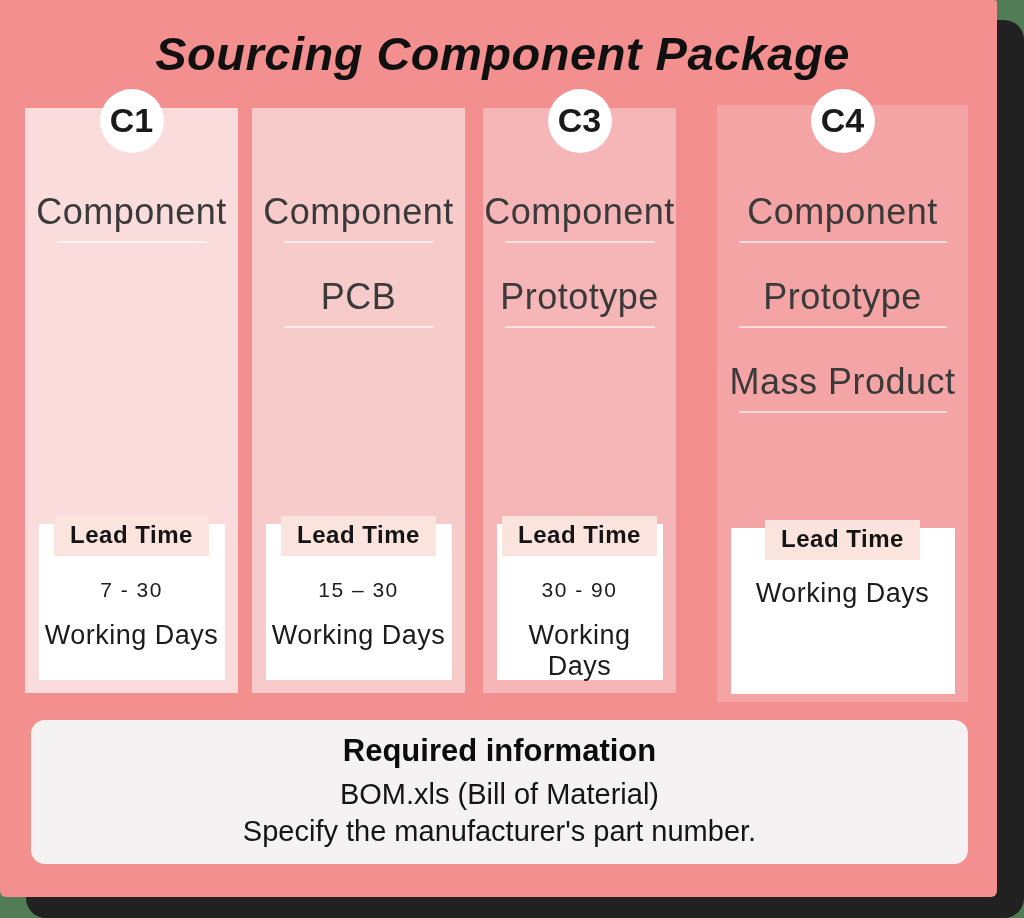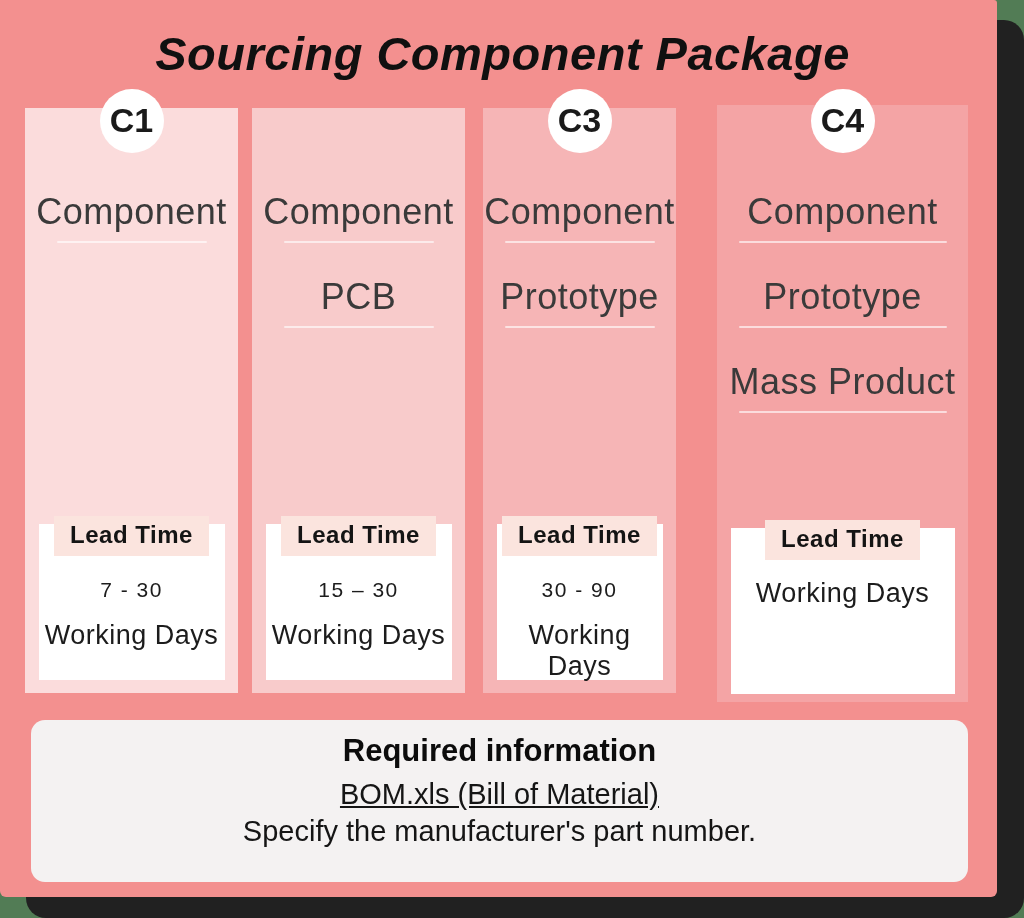--- a/index.html
+++ b/index.html
@@ -35,25 +35,25 @@
   .col--4 .rule{width:208px;}
 
   .leadbox{position:absolute;left:50%;transform:translateX(-50%);bottom:13px;
     width:calc(100% - 27px);height:156px;background:#ffffff;text-align:center;}
   .col--4 .leadbox{height:166px;bottom:8px;}
   .lt-label{display:inline-block;margin-top:-8px;background:var(--lead-highlight,#fbe4de);
     padding:5px 16px 7px 16px;font-size:24px;font-weight:700;color:#141414;letter-spacing:0.5px;}
   .lt-range{margin-top:22px;font-size:21px;color:#1c1c1c;letter-spacing:1.5px;}
   .lt-days{margin-top:18px;font-size:27px;color:#1c1c1c;letter-spacing:0.5px;}
 
-  .infobox{position:absolute;left:31px;top:720px;width:937px;height:162px;
+  .infobox{position:absolute;left:31px;top:720px;width:937px;height:144px;
     background:var(--info-bg,#f4f2f2);border-radius:14px;text-align:center;}
   .ri-title{margin:13px 0 0 0;font-size:31px;font-weight:700;color:#0c0c0c;}
   .ri-line{font-size:29px;color:#151515;}
-  .ri-line--1{margin-top:9px;text-decoration:underline;}
+  .ri-line--1{margin-top:9px;}
   .ri-line--2{margin-top:4px;}
 </style>
 </head>
 <body>
 
 <div class="page">
 
   <div class="card-shadow"></div>
 
   <div class="card">

